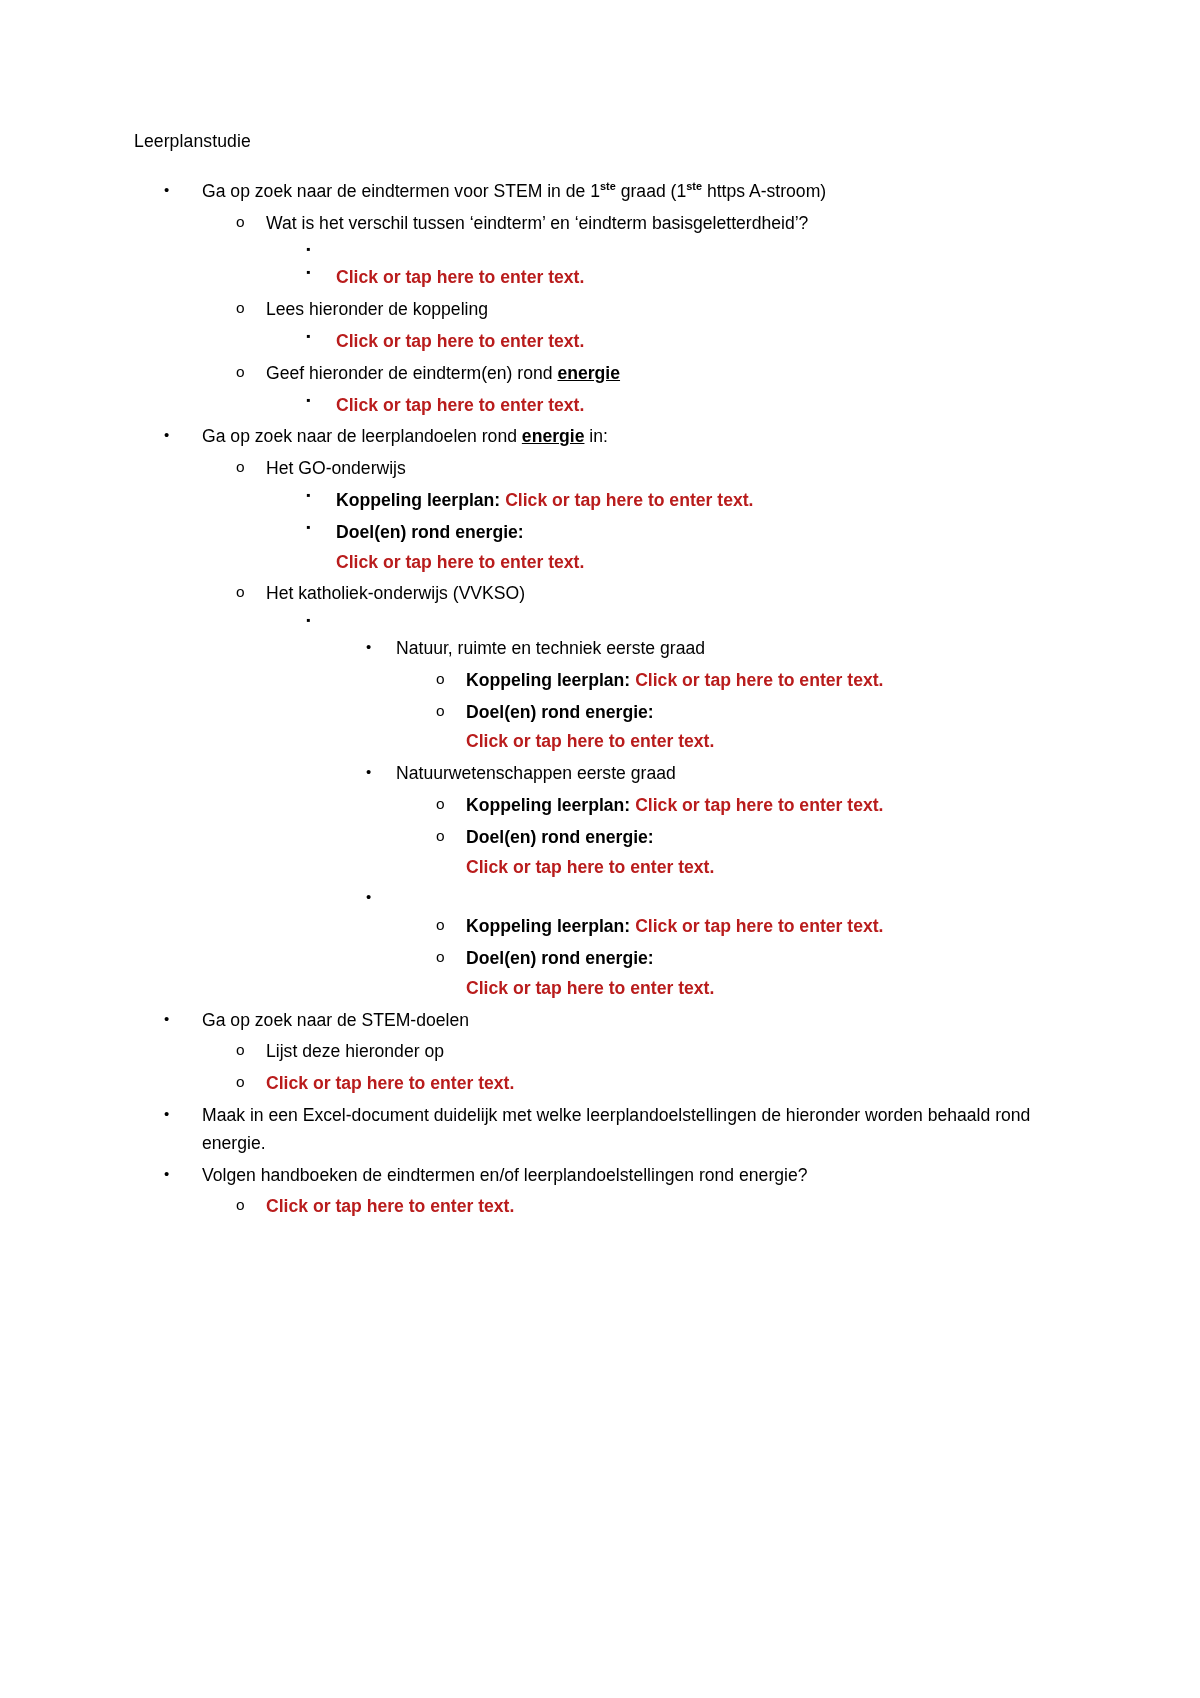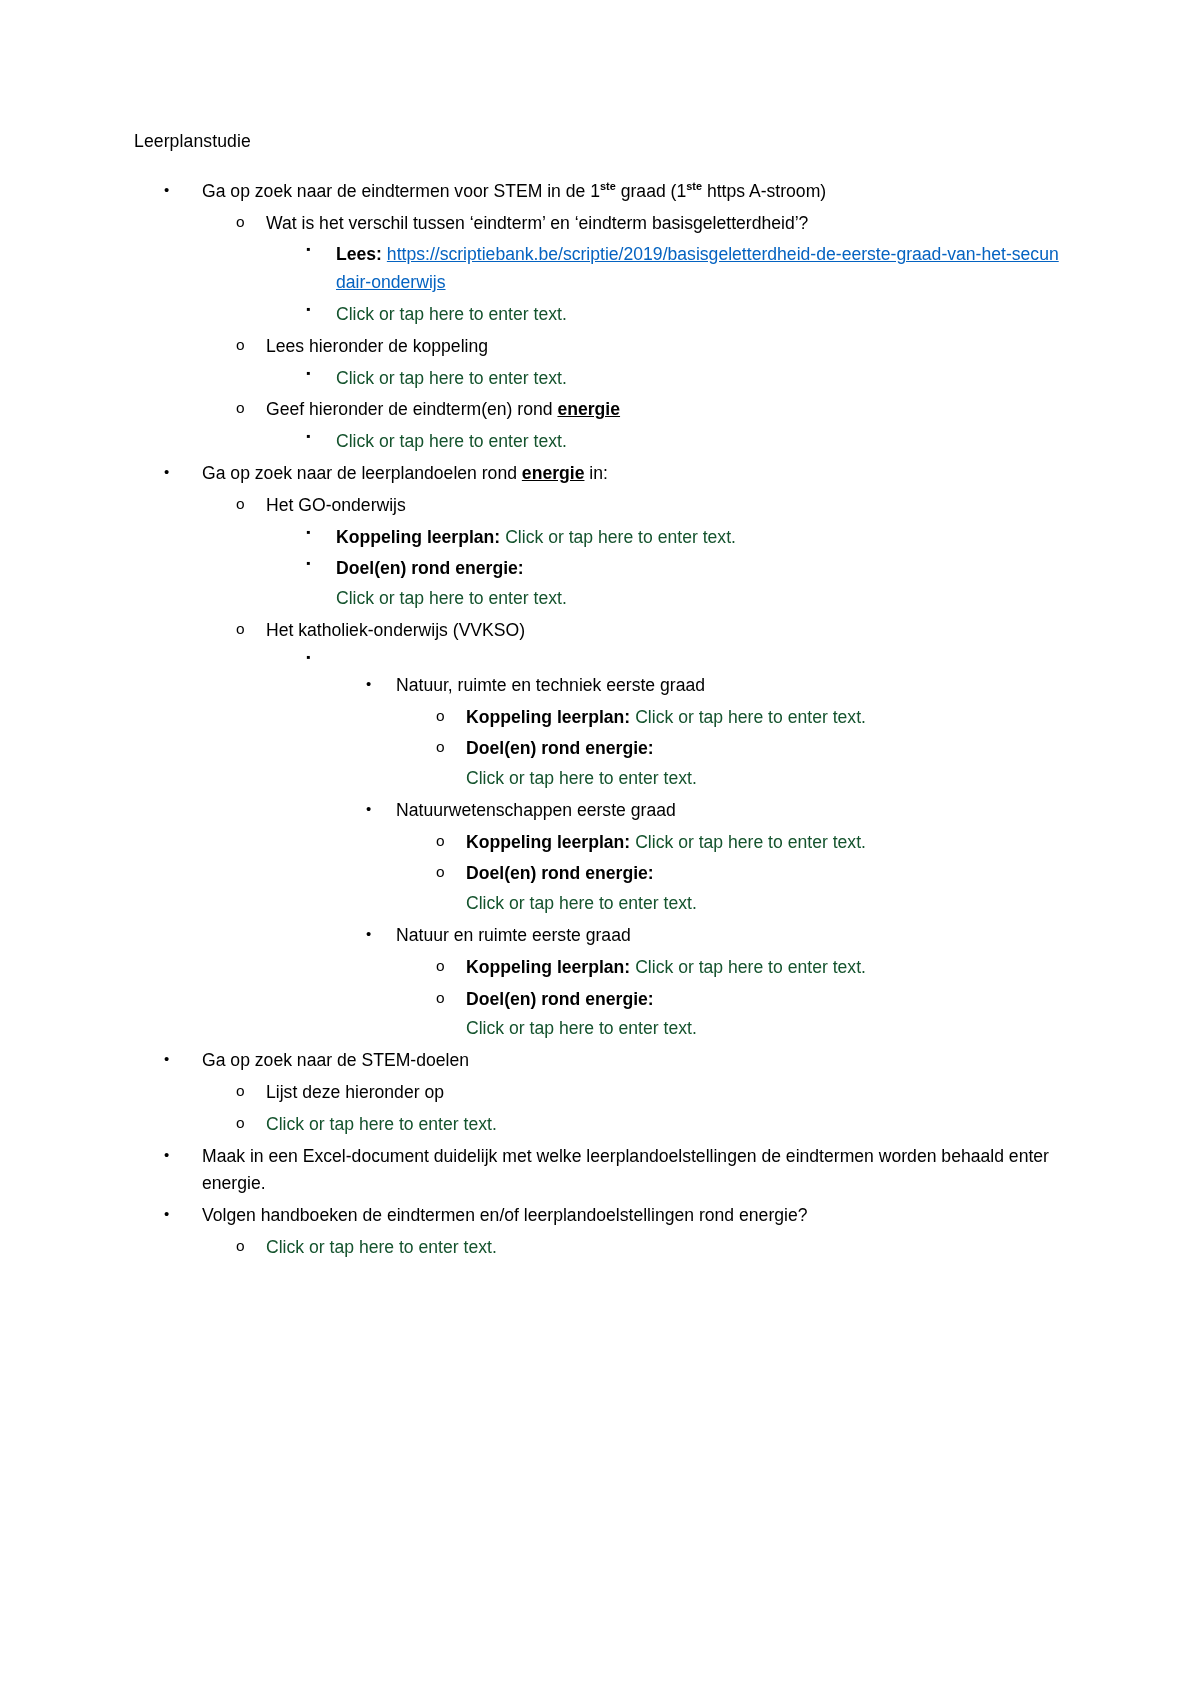--- a/index.html
+++ b/index.html
@@ -74,22 +74,22 @@
   
   .cont {
     margin: 0 0 4px 0;
     line-height: 1.58;
   }
   .cont.c3 { padding-left: 202px; }
   .cont.c5 { padding-left: 332px; }
 
   b, .b { font-weight: bold; }
   .ph {
-    color: #14532d;
-    font-weight: normal;
+    color: #b91c1c;
+    font-weight: bold;
   }
   .lnk {
     color: #0563c1;
     text-decoration: underline;
     word-break: break-all;
   }
   .bu { font-weight: bold; text-decoration: underline; margin-top: 40px; }
   sup {
     font-size: 62%;
     vertical-align: super;
@@ -110,21 +110,20 @@
       <span class="txt"><span>Ga op zoek naar de eindtermen voor STEM in de 1</span><sup>ste</sup><span> graad (1</span><sup>ste</sup><span> https A-stroom)</span></span>
     </div>
 
     <div class="row lvl2">
       <span class="marker circle">o</span>
       <span class="txt">Wat is het verschil tussen ‘eindterm’ en ‘eindterm basisgeletterdheid’?</span>
     </div>
 
     <div class="row lvl3">
       <span class="marker square">▪</span>
-      <span class="txt"><b>Lees:</b> <a class="lnk" href="#">https://scriptiebank.be/scriptie/2019/basisgeletterdheid-de-eerste-graad-van-het-secundair-onderwijs</a></span>
     </div>
 
     <div class="row lvl3">
       <span class="marker square">▪</span>
       <span class="txt ph">Click or tap here to enter text.</span>
     </div>
 
     <div class="row lvl2">
       <span class="marker circle">o</span>
       <span class="txt">Lees hieronder de koppeling</span>
@@ -199,21 +198,20 @@
       <span class="txt"><b>Koppeling leerplan:</b> <span class="ph">Click or tap here to enter text.</span></span>
     </div>
     <div class="row lvl5 tight">
       <span class="marker circle">o</span>
       <span class="txt"><b>Doel(en) rond energie:</b></span>
     </div>
     <div class="cont c5 ph">Click or tap here to enter text.</div>
 
     <div class="row lvl4">
       <span class="marker disc">•</span>
-      <span class="txt">Natuur en ruimte eerste graad</span>
     </div>
     <div class="row lvl5">
       <span class="marker circle">o</span>
       <span class="txt"><b>Koppeling leerplan:</b> <span class="ph">Click or tap here to enter text.</span></span>
     </div>
     <div class="row lvl5 tight">
       <span class="marker circle">o</span>
       <span class="txt"><b>Doel(en) rond energie:</b></span>
     </div>
     <div class="cont c5 ph">Click or tap here to enter text.</div>
@@ -226,21 +224,21 @@
       <span class="marker circle">o</span>
       <span class="txt">Lijst deze hieronder op</span>
     </div>
     <div class="row lvl2">
       <span class="marker circle">o</span>
       <span class="txt ph">Click or tap here to enter text.</span>
     </div>
 
     <div class="row lvl1">
       <span class="marker disc">•</span>
-      <span class="txt">Maak in een Excel-document duidelijk met welke leerplandoelstellingen de eindtermen worden behaald enter energie.</span>
+      <span class="txt">Maak in een Excel-document duidelijk met welke leerplandoelstellingen de hieronder worden behaald rond energie.</span>
     </div>
 
     <div class="row lvl1">
       <span class="marker disc">•</span>
       <span class="txt">Volgen handboeken de eindtermen en/of leerplandoelstellingen rond energie?</span>
     </div>
     <div class="row lvl2">
       <span class="marker circle">o</span>
       <span class="txt ph">Click or tap here to enter text.</span>
     </div>

